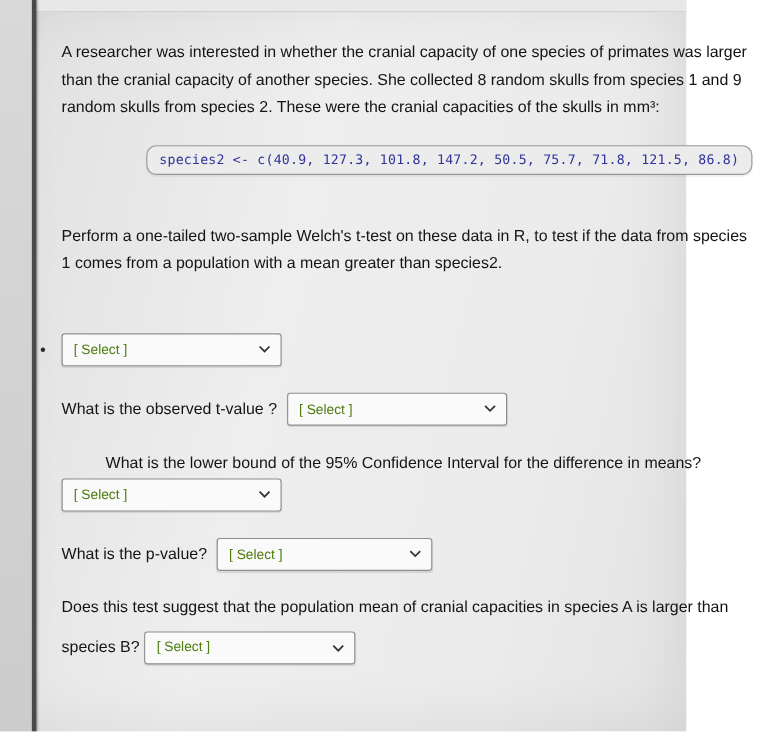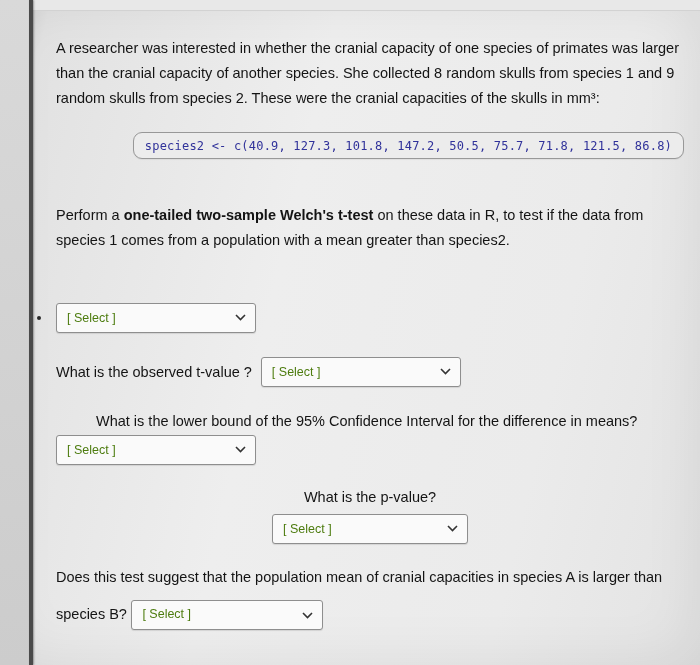--- a/index.html
+++ b/index.html
@@ -5,21 +5,21 @@
   html, body {
     margin: 0;
     padding: 0;
     width: 700px;
     height: 665px;
     overflow: hidden;
     font-family: "Liberation Sans", "DejaVu Sans", sans-serif;
   }
   .photo {
     position: relative;
-    width: 700px;
+    width: 624px;
     height: 665px;
     background: linear-gradient(103deg, #c6c6c6 0%, #e2e2e2 6%, #eeeeee 40%, #ebebeb 75%, #e3e3e3 100%);
     box-shadow: inset 0 0 60px rgba(0,0,0,0.08);
   }
   .top-strip {
     position: absolute;
     top: 0; left: 0; right: 0;
     height: 10px;
     background: #e8e8e8;
     border-bottom: 1px solid #d2d2d2;
@@ -62,32 +62,32 @@
     box-shadow: 0 1px 1px rgba(0,0,0,0.06);
   }
   .code-box code {
     font-family: "DejaVu Sans Mono", "Liberation Mono", monospace;
     font-size: 12px;
     letter-spacing: 0.2px;
     color: #30329a;
     white-space: nowrap;
   }
   .task { margin-top: 44px; }
-  .task strong { font-weight: bold; }
+  .task strong { font-weight: normal; }
 
   .q-row {
     display: flex;
     align-items: center;
     gap: 9px;
     position: relative;
   }
   .q-row-1 { margin-top: 50px; }
   .q-row-2 { margin-top: 24px; }
   .q-block  { margin-top: 26px; }
-  .q-row-4 { margin-top: 24px; flex-direction: column; }
+  .q-row-4 { margin-top: 24px; }
   .q-para  { margin: 14px 0 0 0; line-height: 2.35; }
 
   .q-label {
     font-size: 14.5px;
     color: #141414;
     white-space: nowrap;
   }
   .q-label-wrap {
     font-size: 14.5px;
     color: #141414;

